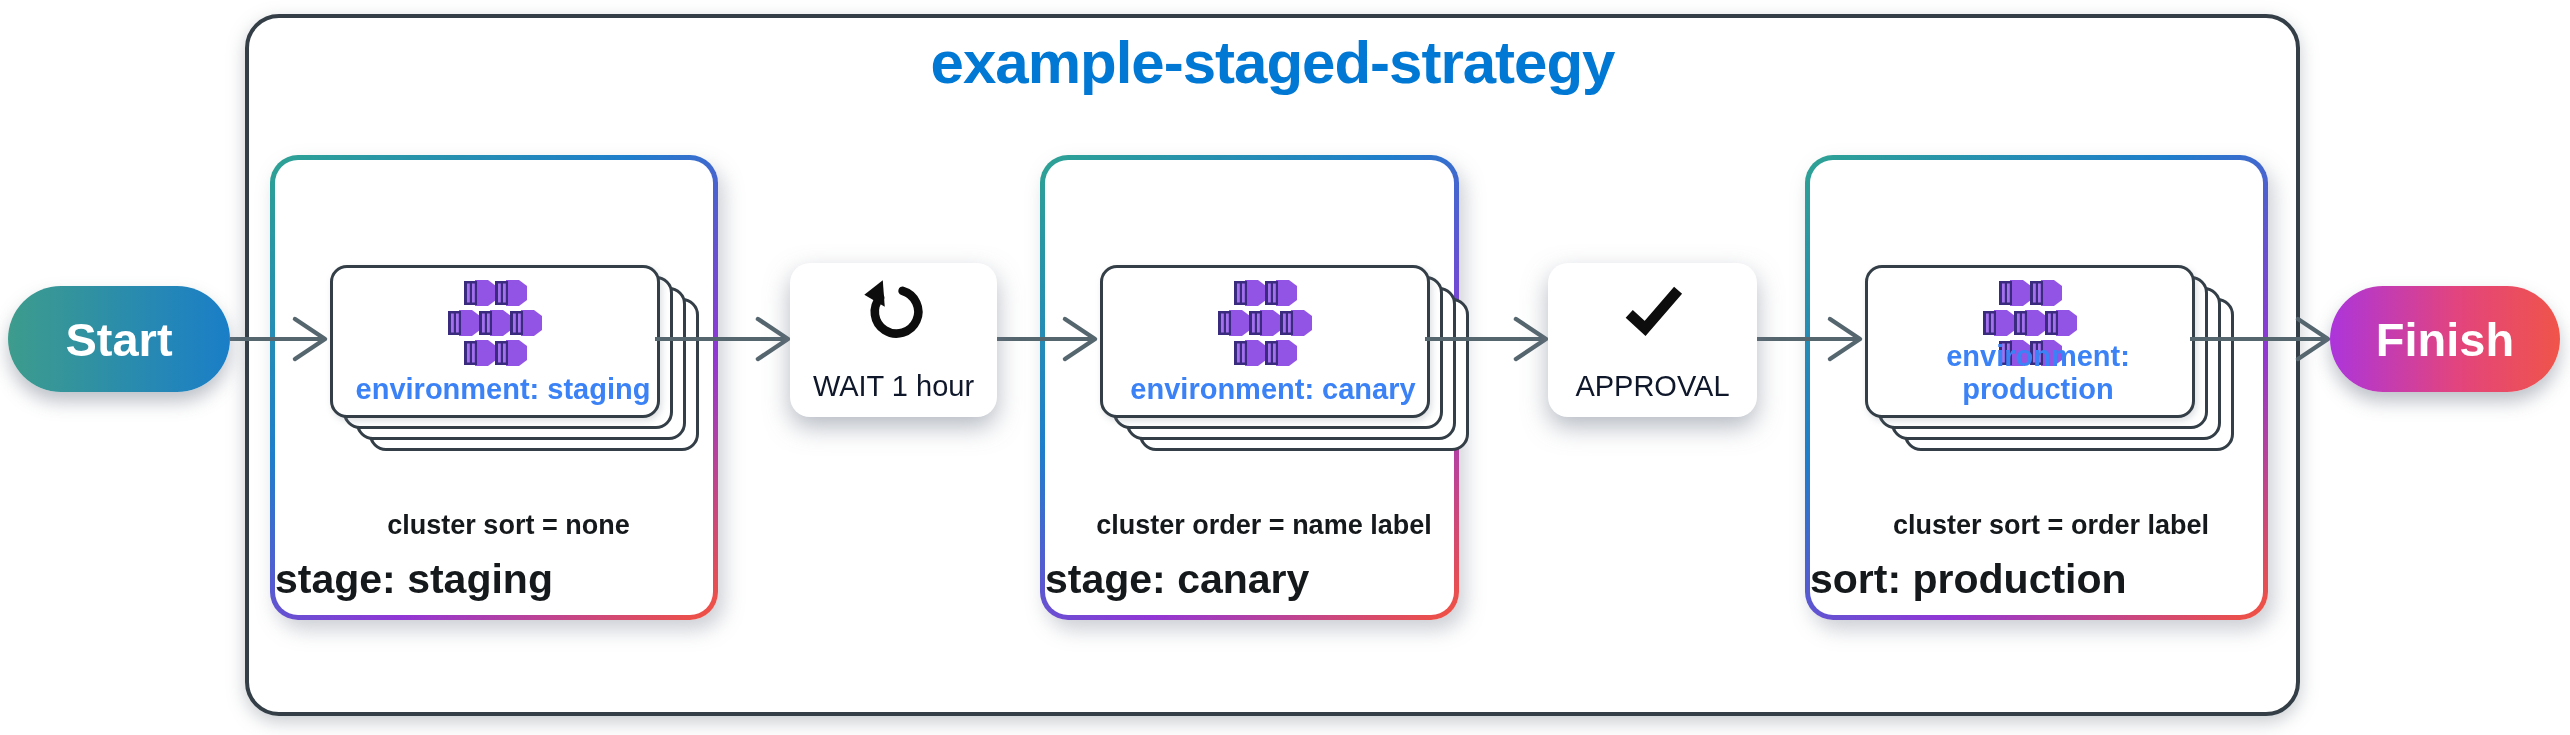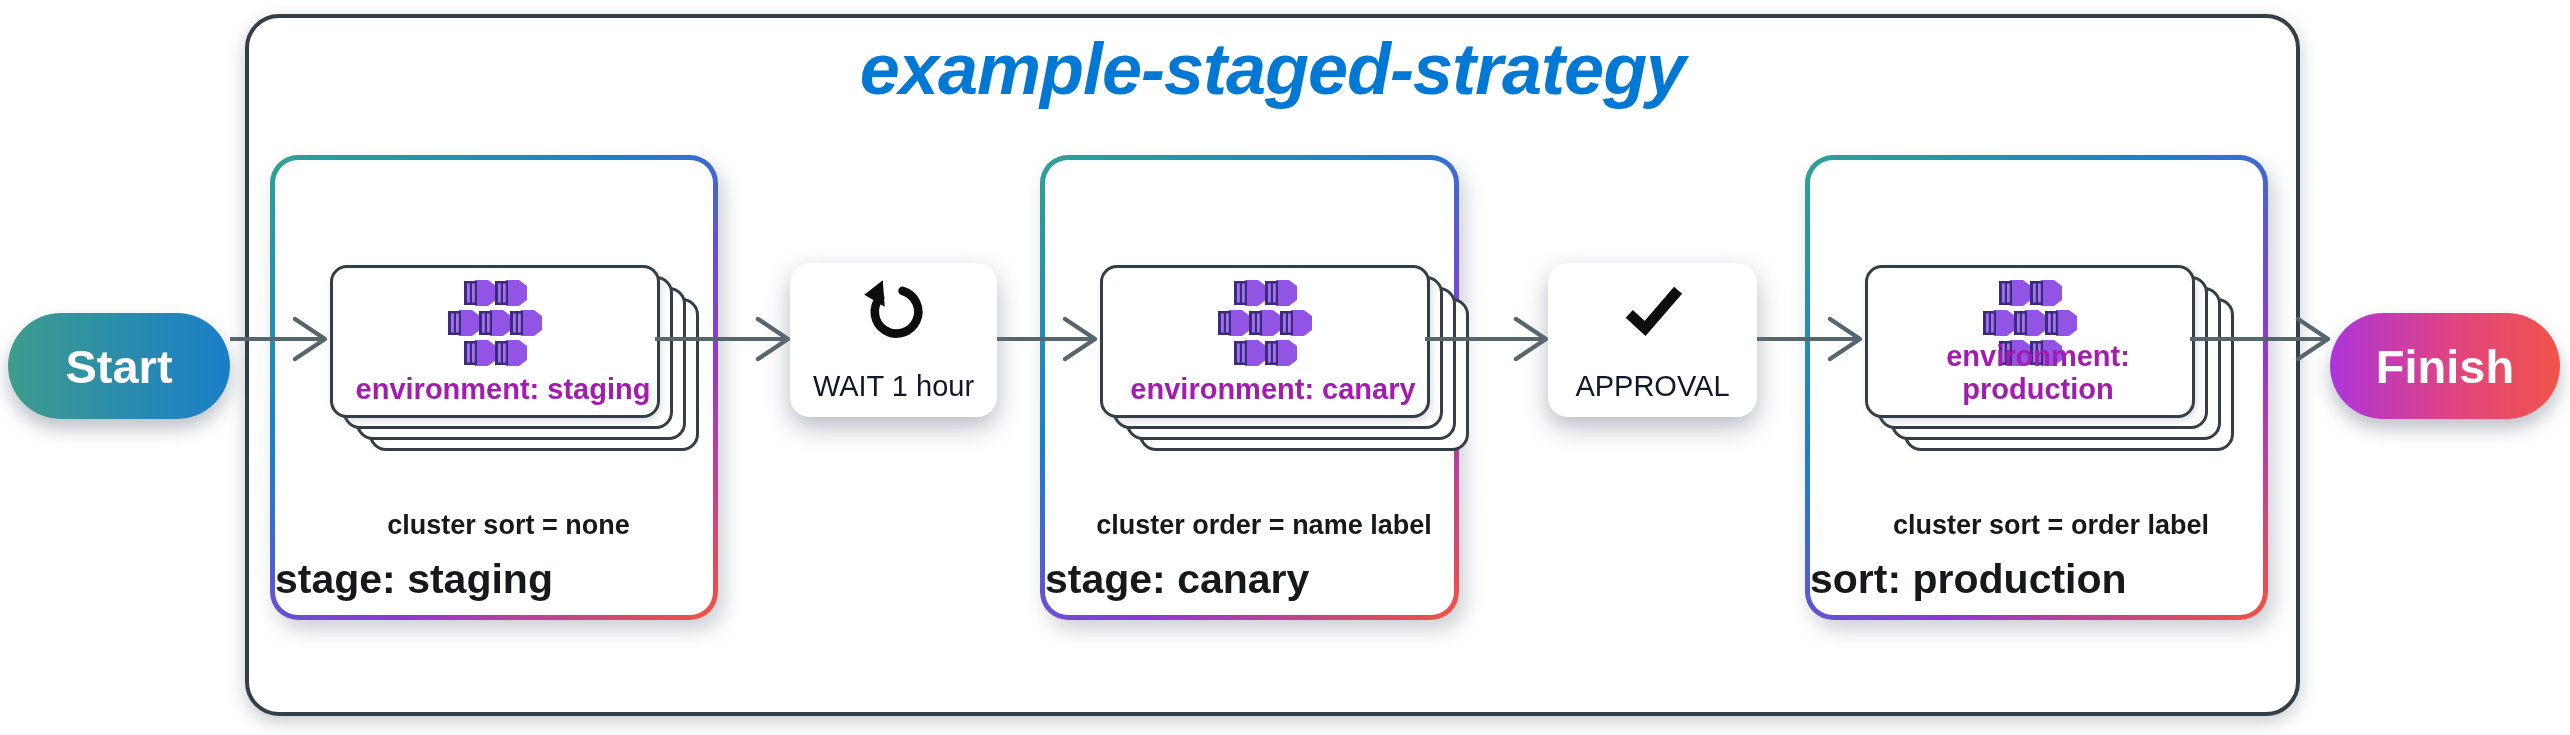--- a/index.html
+++ b/index.html
@@ -9,21 +9,21 @@
   }
   
   .container{
     position:absolute;left:245px;top:14px;width:2055px;height:702px;
     border:4px solid #333E47;border-radius:34px;background:#fff;
     box-shadow:0 6px 18px rgba(115,125,135,.40);
     box-sizing:border-box;
   }
   .title{
     position:absolute;top:10px;left:0;right:0;text-align:center;
-    font-size:72px;font-weight:bold;color:#0078D4;letter-spacing:-1px;font-style:italic;
+    font-size:60px;font-weight:bold;color:#0078D4;letter-spacing:-1px;
   }
   
   svg.flow{position:absolute;left:0;top:0;z-index:3;}
   
   .stage{
     position:absolute;top:155px;height:465px;box-sizing:border-box;
     border:5px solid transparent;border-radius:28px;
     background:linear-gradient(#fff,#fff) padding-box,
                linear-gradient(140deg,#2EA293 0%,#1E7ECB 36%,#9136D6 68%,#F4523E 100%) border-box;
     box-shadow:6px 10px 20px rgba(120,130,145,.38);
@@ -38,21 +38,21 @@
     position:absolute;width:330px;height:153px;background:#fff;
     border:3px solid #333E47;border-radius:17px;box-sizing:border-box;
   }
   .card.b3{left:39px;top:33px;}
   .card.b2{left:26px;top:22px;}
   .card.b1{left:13px;top:11px;}
   .card.front{left:0;top:0;z-index:5;box-shadow:2px 3px 6px rgba(120,130,145,.25);}
   .card .icon-wrap{position:absolute;top:12px;left:0;right:0;text-align:center;}
   .env{
     position:absolute;bottom:9px;left:16px;right:0;text-align:center;
-    font-size:29px;font-weight:bold;color:#a21caf;
+    font-size:29px;font-weight:bold;color:#3b82f6;
   }
   .cluster{
     position:absolute;top:350px;left:0;right:0;text-align:center;
     font-size:27px;font-weight:bold;color:#15191C;padding-left:29px;
   }
   .stagename{
     position:absolute;top:396px;left:0;right:0;text-align:left;
     font-size:41px;font-weight:bold;color:#15191C;
   }
   
@@ -66,21 +66,20 @@
   .clabel{
     position:absolute;bottom:14px;left:0;right:0;text-align:center;
     font-size:29px;font-weight:normal;color:#0f172a;
   }
   
   .pill{
     position:absolute;top:286px;height:106px;border-radius:53px;
     display:flex;align-items:center;justify-content:center;
     color:#fff;font-size:47px;font-weight:bold;z-index:4;
     box-shadow:0 10px 18px rgba(110,120,135,.45);
-    margin-top:27px;
   }
   .start{left:8px;width:222px;background:linear-gradient(90deg,#3D9C8C 0%,#1A7EC8 100%);}
   .finish{left:2330px;width:230px;background:linear-gradient(90deg,#AC35DB 0%,#E2447E 55%,#F05449 100%);}
 </style>
 </head>
 <body>
 
 <div class="canvas">
 
   <div class="container">

